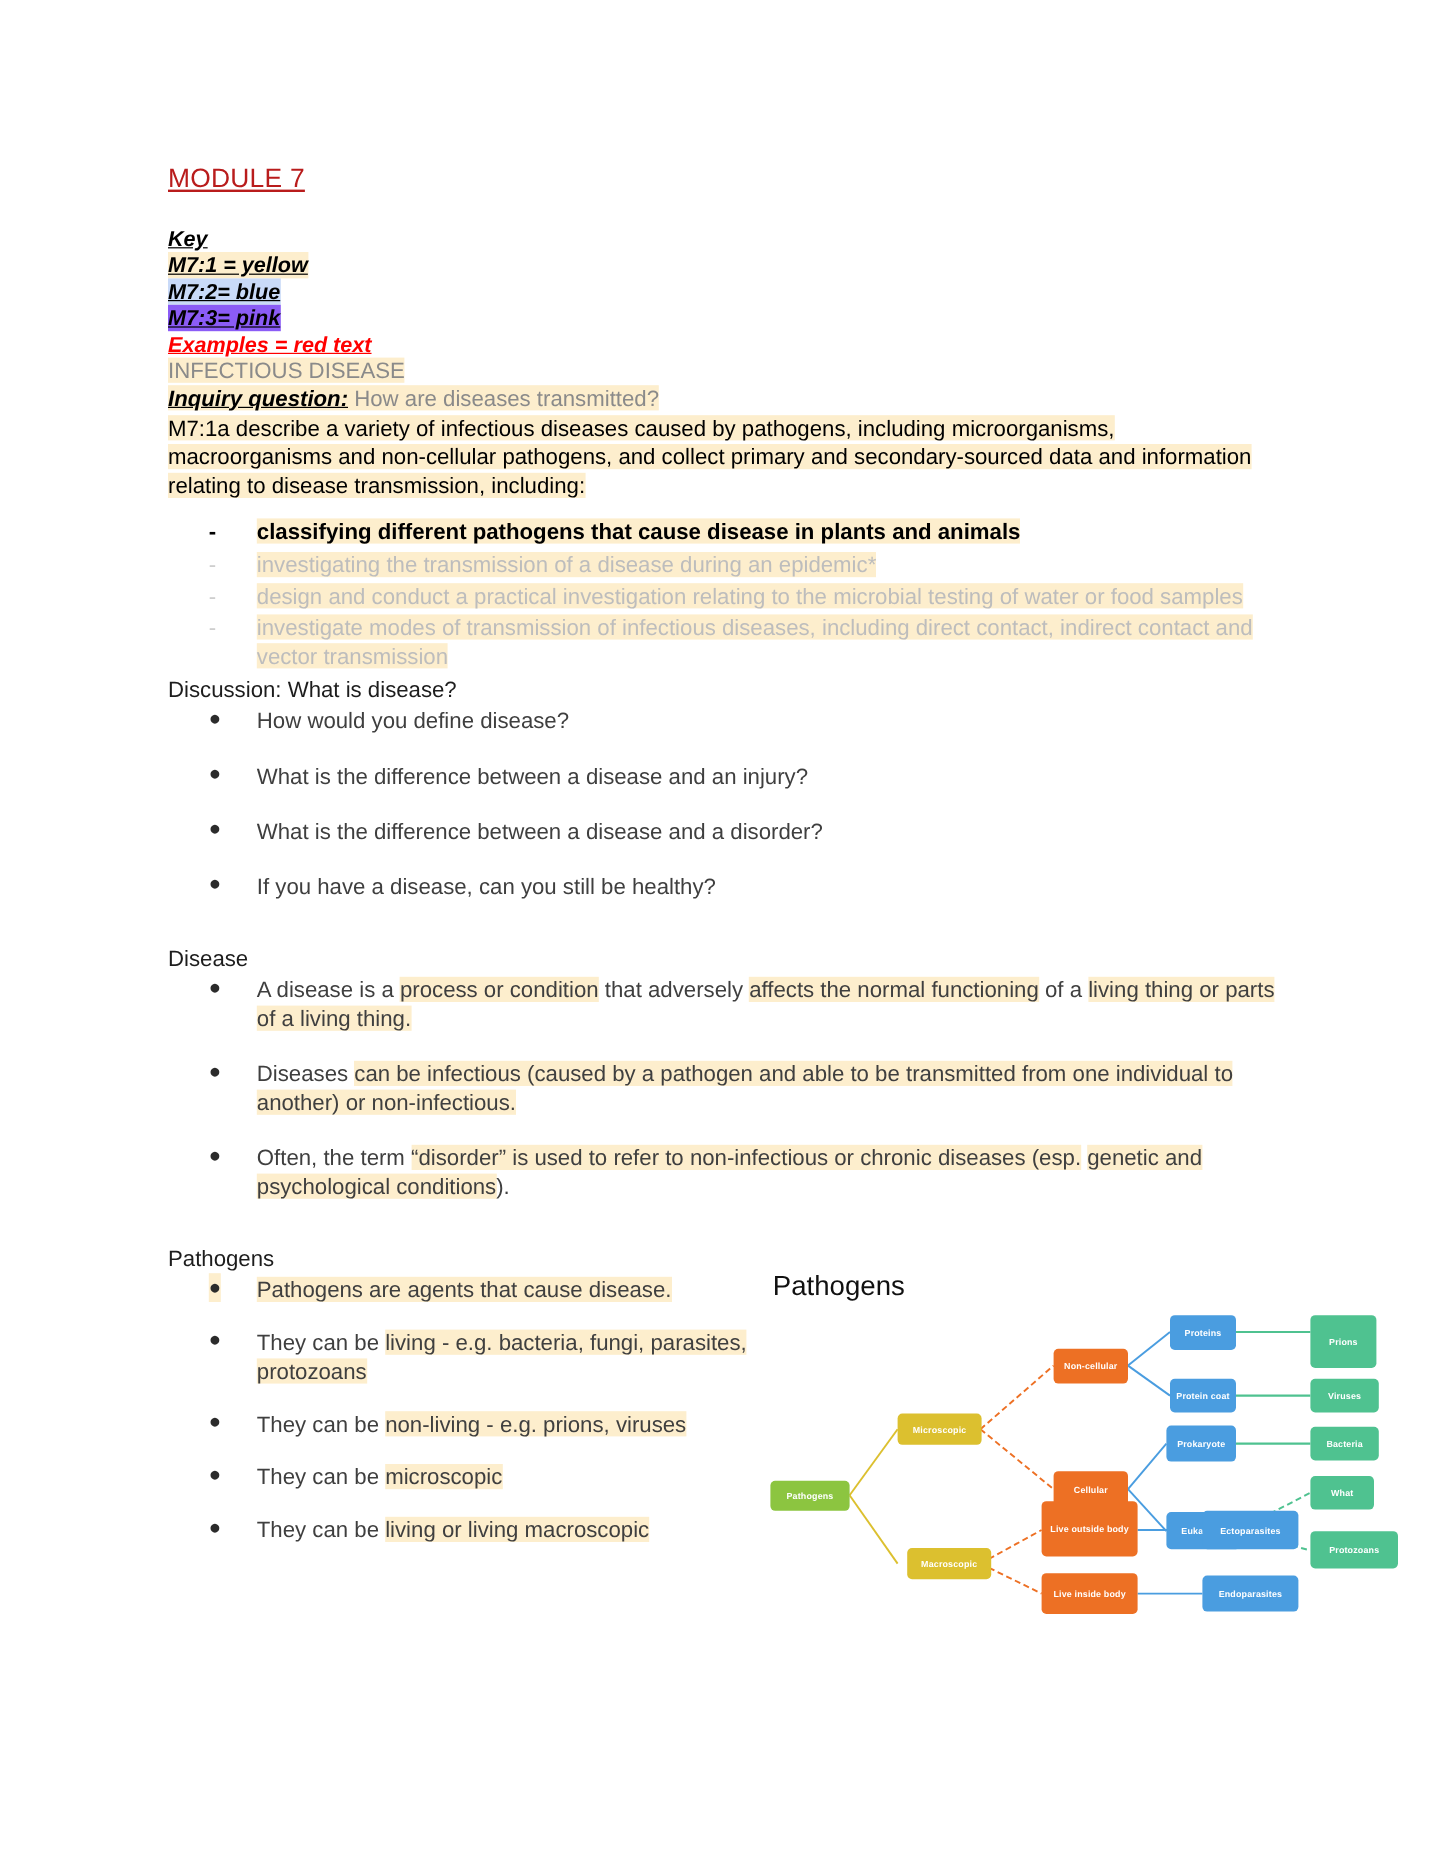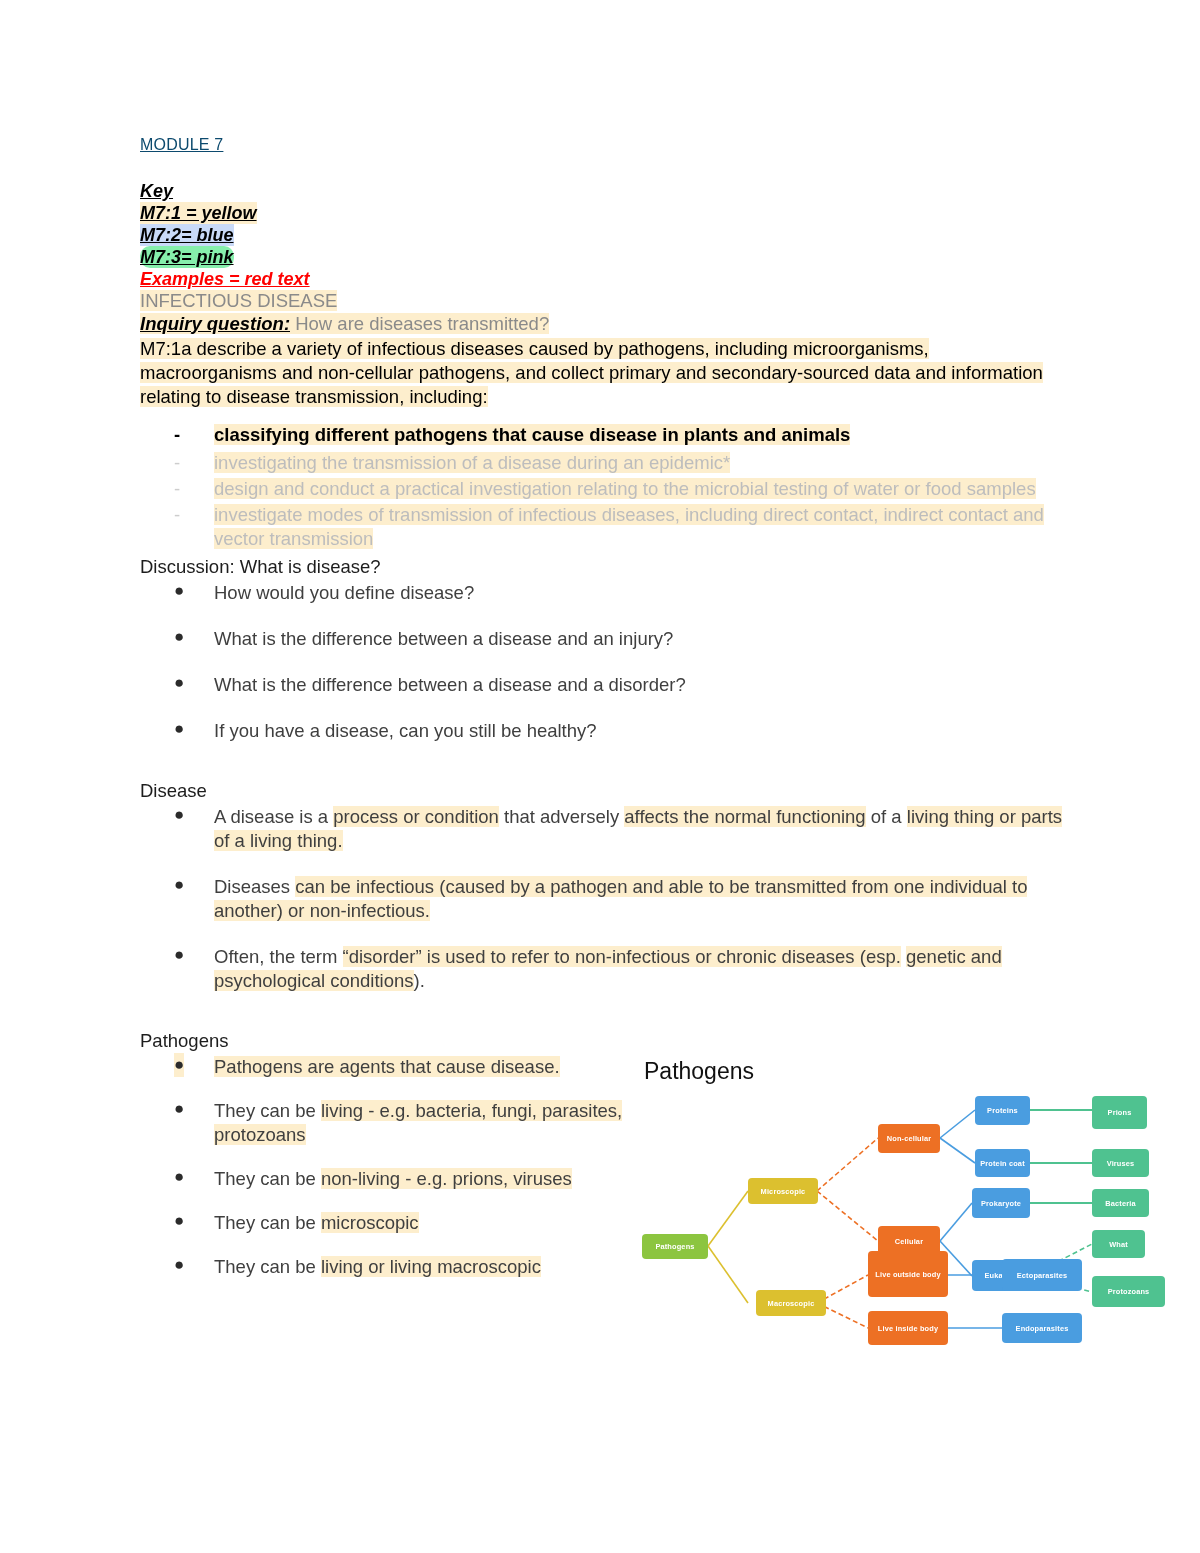--- a/index.html
+++ b/index.html
@@ -21,26 +21,26 @@
   }
   .content {
     position: absolute;
     left: 140px;
     top: 136px;
     width: 930px;
   }
 
   
   .doc-title {
-    font-size: 16px;
+    font-size: 22px;
     font-weight: normal;
     text-decoration: underline;
     letter-spacing: .2px;
     margin: 0 0 26px 0;
-    color: #0c4a6e;
+    color: #b91c1c;
   }
   .line {
     font-size: 18.5px;
     line-height: 22.5px;
     margin: 0;
     white-space: pre-wrap;
   }
   .key-line {
     font-size: 18px;
     line-height: 22px;
@@ -52,21 +52,21 @@
   }
   .key-line span.h { padding: 1px 0; }
 
   mark, .hl {
     background: #fdeecd;
     color: inherit;
     padding: 0;
   }
   .hl-yellow { background: #fdeecd; margin-top: 16px; }
   .hl-blue   { background: #c9daf8; }
-  .hl-pink   { background: #86efac; border-radius: 10px; }
+  .hl-pink   { background: #8b5cf6; }
 
   .grey  { color: #8a8a8a; }
   .red   { color: #ff0000; }
 
   .para {
     font-size: 18.5px;
     line-height: 24px;
     margin: 0;
   }
 
@@ -279,21 +279,21 @@
 
     <div class="node n-green" style="left:12px;  top:186px; width:66px; height:25px;">Pathogens</div>
     <div class="node n-yellow" style="left:118px; top:130px; width:70px; height:26px;">Microscopic</div>
     <div class="node n-yellow" style="left:126px; top:242px; width:70px; height:26px;">Macroscopic</div>
     <div class="node n-orange" style="left:248px; top:76px;  width:62px; height:29px;">Non-cellular</div>
     <div class="node n-orange" style="left:248px; top:178px; width:62px; height:31px;">Cellular</div>
     <div class="node n-blue" style="left:345px; top:48px;  width:55px; height:29px;">Proteins</div>
     <div class="node n-blue" style="left:345px; top:101px; width:55px; height:28px;">Protein coat</div>
     <div class="node n-blue" style="left:342px; top:140px; width:58px; height:30px;">Prokaryote</div>
     <div class="node n-blue" style="left:342px; top:212px; width:62px; height:31px;">Eukaryote</div>
-    <div class="node n-teal" style="left:462px; top:48px;  width:55px; height:33px;">Prions</div>
+    <div class="node n-teal" style="left:462px; top:48px;  width:55px; height:44px;">Prions</div>
     <div class="node n-teal" style="left:462px; top:101px; width:57px; height:28px;">Viruses</div>
     <div class="node n-teal" style="left:462px; top:141px; width:57px; height:28px;">Bacteria</div>
     <div class="node n-teal" style="left:462px; top:182px; width:53px; height:28px;">What</div>
     <div class="node n-teal" style="left:462px; top:228px; width:73px; height:31px;">Protozoans</div>
     <div class="node n-orange" style="left:238px; top:203px; width:80px; height:46px;">Live outside body</div>
     <div class="node n-orange" style="left:238px; top:263px; width:80px; height:34px;">Live inside body</div>
     <div class="node n-blue" style="left:372px; top:211px; width:80px; height:32px;">Ectoparasites</div>
     <div class="node n-blue" style="left:372px; top:265px; width:80px; height:30px;">Endoparasites</div>
   </div>
 

